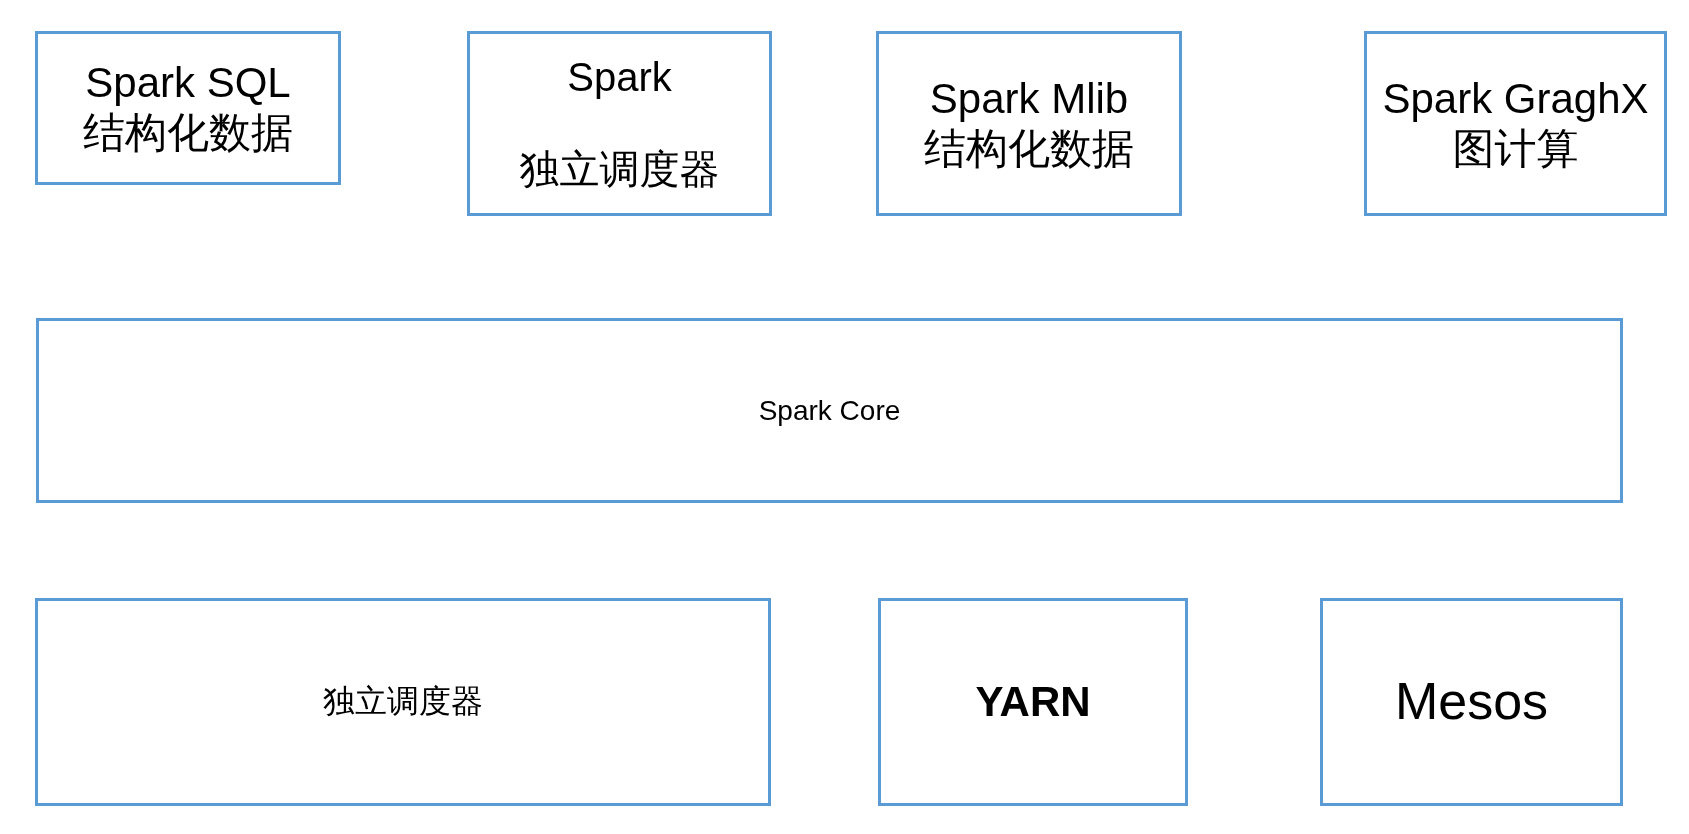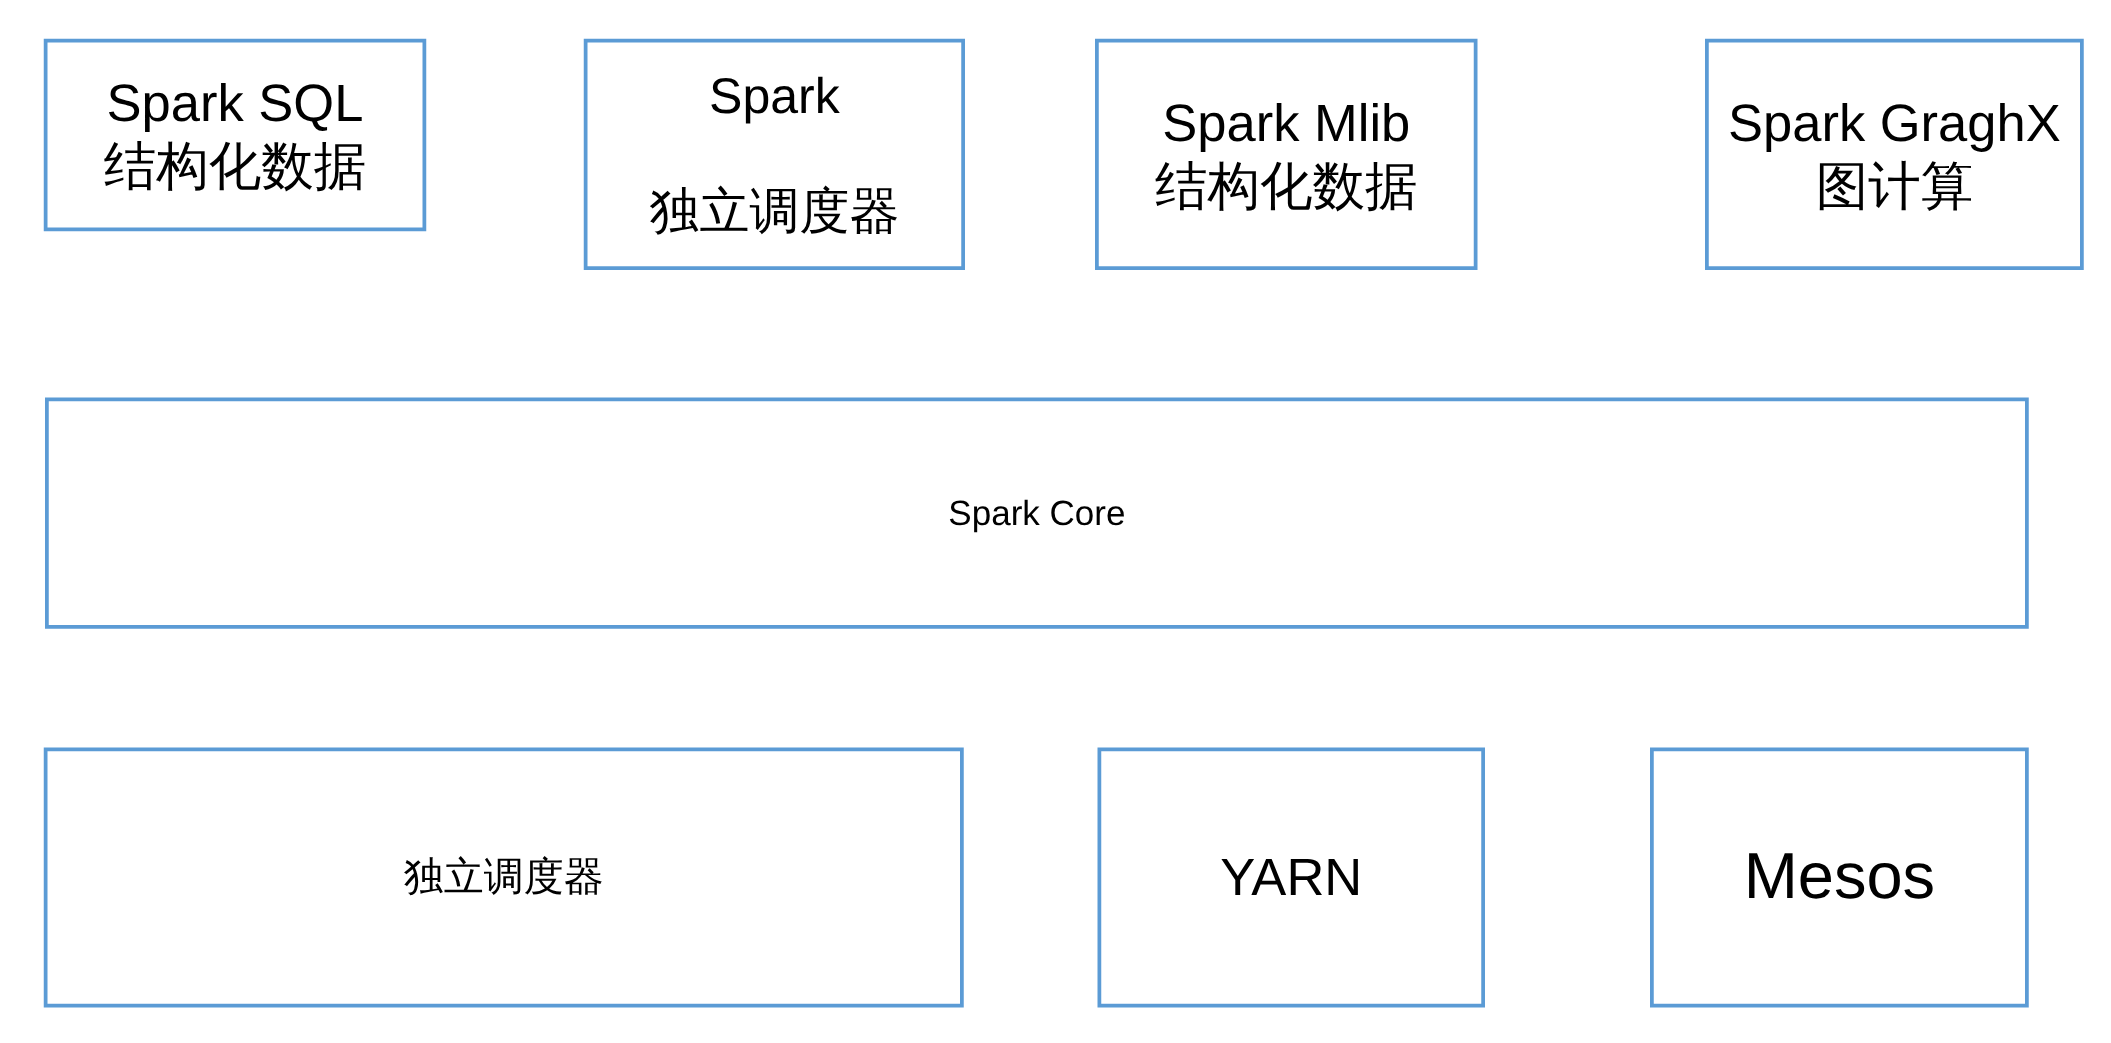--- a/index.html
+++ b/index.html
@@ -48,21 +48,21 @@
   #node-spark-graphx    { left: 1320px; top: 31px;  width: 303px; height: 185px; margin-left: 44px; }
 
   
   #node-spark-core {
     left: 36px; top: 318px; width: 1587px; height: 185px;
     font-size: 28px;
   }
 
   
   #node-standalone { left: 35px;   top: 598px; width: 736px; height: 208px; font-size: 32px; }
-  #node-yarn       { left: 878px;  top: 598px; width: 310px; height: 208px; font-size: 42px; }
+  #node-yarn       { left: 878px;  top: 598px; width: 310px; height: 208px; font-size: 42px; font-weight: bold; }
   #node-mesos      { left: 1320px; top: 598px; width: 303px; height: 208px; font-size: 52px; }
 </style>
 </head>
 <body>
 
 <div id="canvas">
 
   <div class="layer-components">
 
     <div class="node" id="node-spark-sql">

